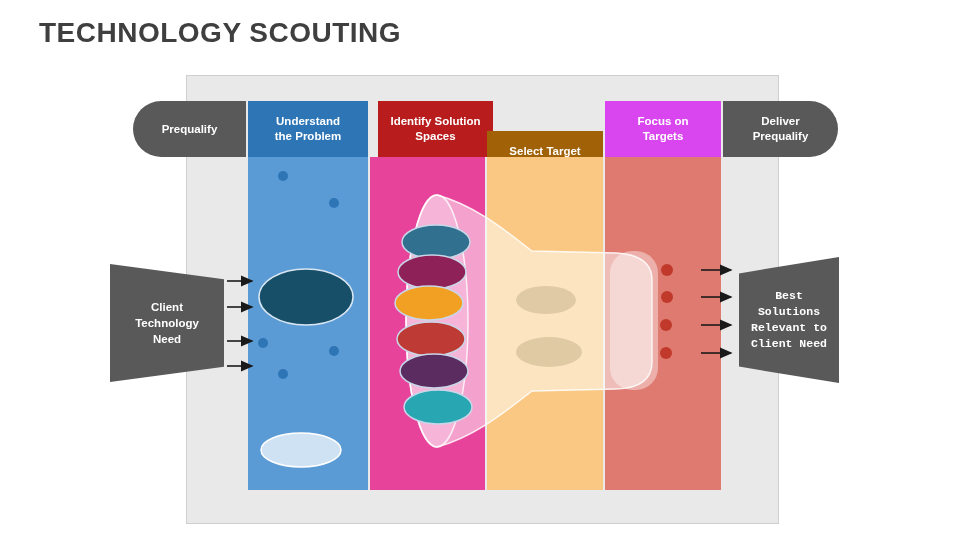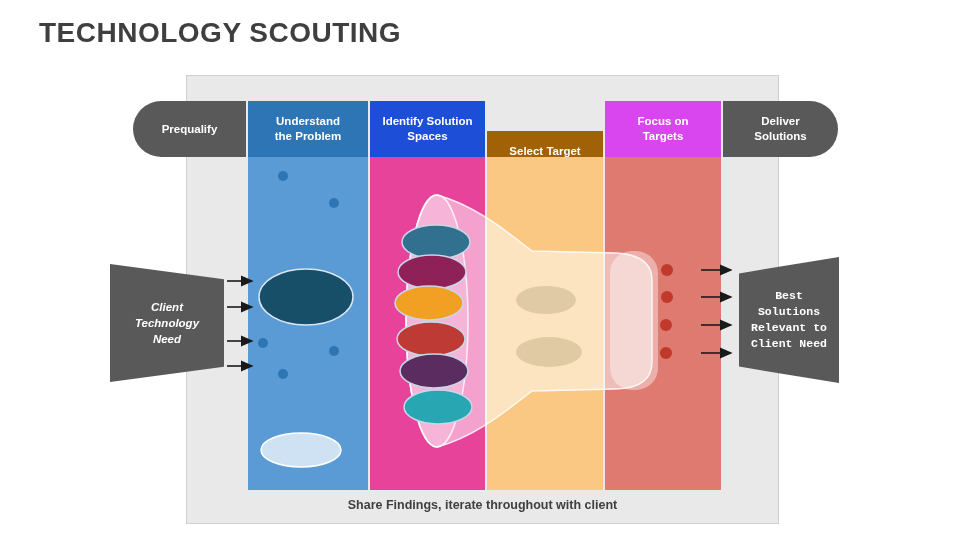--- a/index.html
+++ b/index.html
@@ -10,38 +10,38 @@
          color:#3f3f3f;letter-spacing:0.5px;}
 
   .panel{position:absolute;left:186px;top:75px;width:593px;height:449px;
          background:#e9e9e9;border:1px solid #cfcfcf;box-sizing:border-box;}
 
   .stage{position:absolute;top:101px;height:56px;display:flex;align-items:center;justify-content:center;
          color:#ffffff;font-weight:700;font-size:11.5px;line-height:1.3;text-align:center;
          white-space:pre-line;box-sizing:border-box;}
   .stage-0{left:133px;width:113px;background:#595959;border-radius:28px 0 0 28px;}
   .stage-1{left:248px;width:120px;background:#2e75b6;}
-  .stage-2{left:370px;width:115px;background:#1d4ed8;}
+  .stage-2{left:378px;width:115px;background:#b91c1c;}
   .stage-3{left:487px;width:116px;background:#a16207;margin-top:30px;}
   .stage-4{left:605px;width:116px;background:#d946ef;}
   .stage-5{left:723px;width:115px;background:#595959;border-radius:0 28px 28px 0;}
 
   .col{position:absolute;top:157px;height:333px;}
   .col-0{left:248px;width:120px;background:#5b9bd5;}
   .col-1{left:370px;width:115px;background:#e8439b;}
   .col-2{left:487px;width:116px;background:#fac882;}
   .col-3{left:605px;width:116px;background:#df7a70;}
 
   .overlay{position:absolute;left:0;top:0;width:960px;height:540px;}
 
   .callout{position:absolute;background:#595959;color:#ffffff;font-weight:700;font-size:11.5px;
            line-height:1.4;text-align:center;display:flex;align-items:center;justify-content:center;
            white-space:pre-line;}
   .callout-left{left:110px;top:264px;width:114px;height:118px;
-                clip-path:polygon(0 0,100% 13%,100% 87%,0 100%);font-style:italic;}
+                clip-path:polygon(0 0,100% 13%,100% 87%,0 100%);}
   .callout-right{left:739px;top:257px;width:100px;height:126px;
                  clip-path:polygon(0 13%,100% 0,100% 100%,0 87%);font-family:Liberation Mono, monospace;}
 
   .caption{position:absolute;left:186px;top:498px;width:593px;text-align:center;
            font-weight:700;font-size:12.5px;color:#3f3f3f;}
 </style>
 </head>
 <body>
 
 <div class="slide">
@@ -64,21 +64,21 @@
   <div class="stage stage-3">
     <span>Select Target
 Spaces</span>
   </div>
   <div class="stage stage-4">
     <span>Focus on
 Targets</span>
   </div>
   <div class="stage stage-5">
     <span>Deliver
-Solutions</span>
+Prequalify</span>
   </div>
 
   <div class="col col-0"></div>
   <div class="col col-1"></div>
   <div class="col col-2"></div>
   <div class="col col-3"></div>
 
   <svg class="overlay" viewBox="0 0 960 540">
     <defs>
       <marker id="ah" markerWidth="9" markerHeight="8" refX="7" refY="3.5" orient="auto">
@@ -130,15 +130,14 @@
 Technology
 Need</span>
   </div>
   <div class="callout callout-right">
     <span>Best
 Solutions
 Relevant to
 Client Need</span>
   </div>
 
-  <div class="caption">Share Findings, iterate throughout with client</div>
 
 </div>
 
 </body></html>

